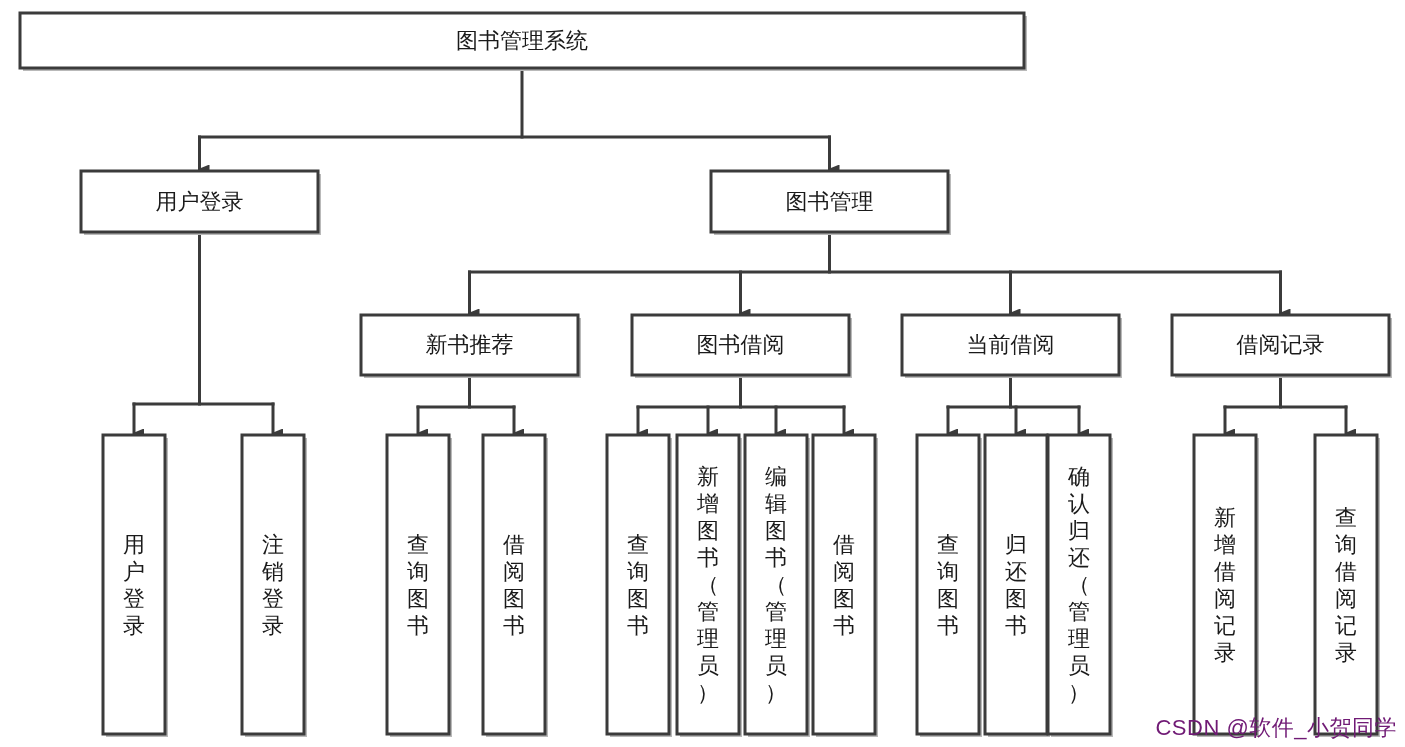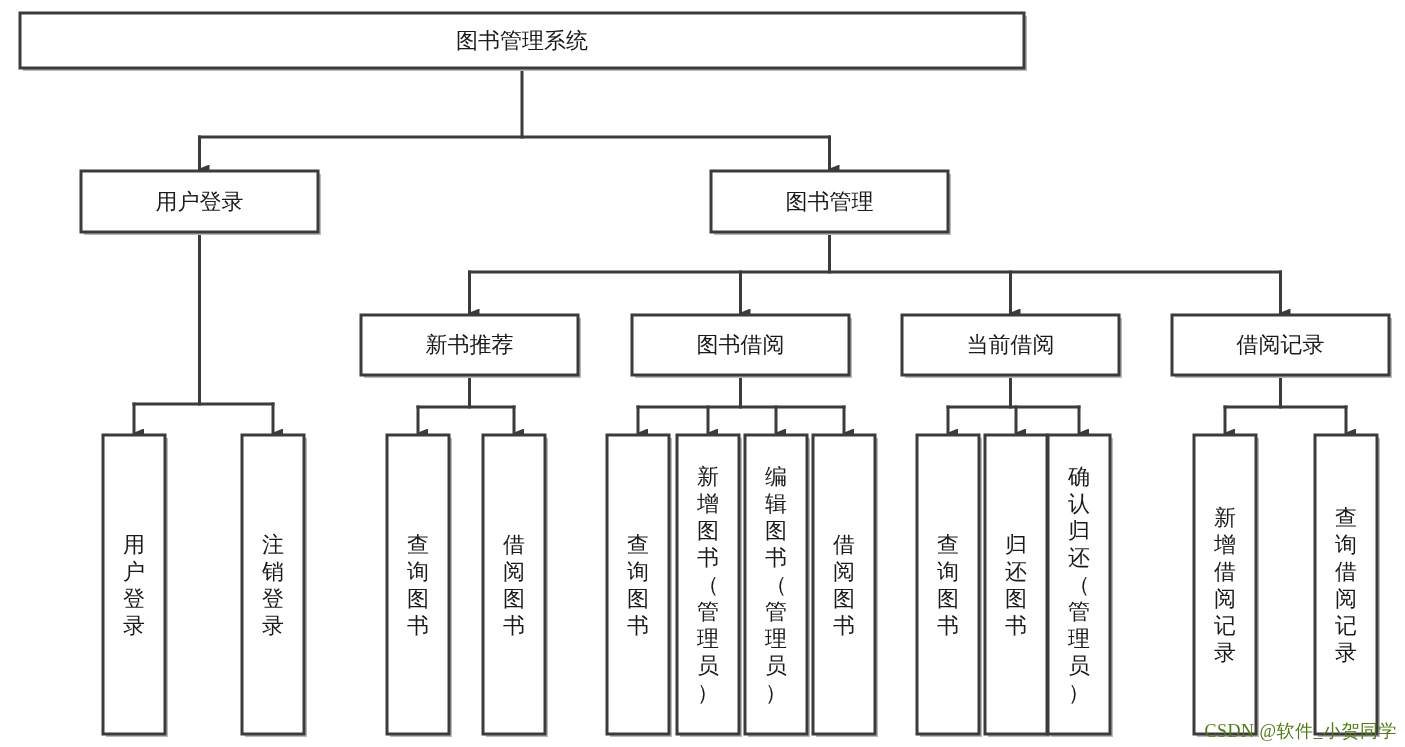--- a/index.html
+++ b/index.html
@@ -46,23 +46,23 @@
   .node-label-v {
     fill: #1a1a1a;
     font-size: 22px;
     font-family: "DejaVu Sans", "Liberation Sans", sans-serif;
     text-anchor: middle;
   }
   .watermark {
     position: absolute;
     right: 8px;
     bottom: 4px;
-    color: #4d7c0f;
-    font-size: 18px;
-    font-family: Liberation Serif, serif;
+    color: #701a75;
+    font-size: 22px;
+    font-family: Liberation Sans, sans-serif;
     white-space: nowrap;
     letter-spacing: 0.5px;
   }
 </style>
 </head>
 <body>
 
 <div id="stage">
   <svg id="diagram" viewBox="0 0 1405 747">
     <defs>

